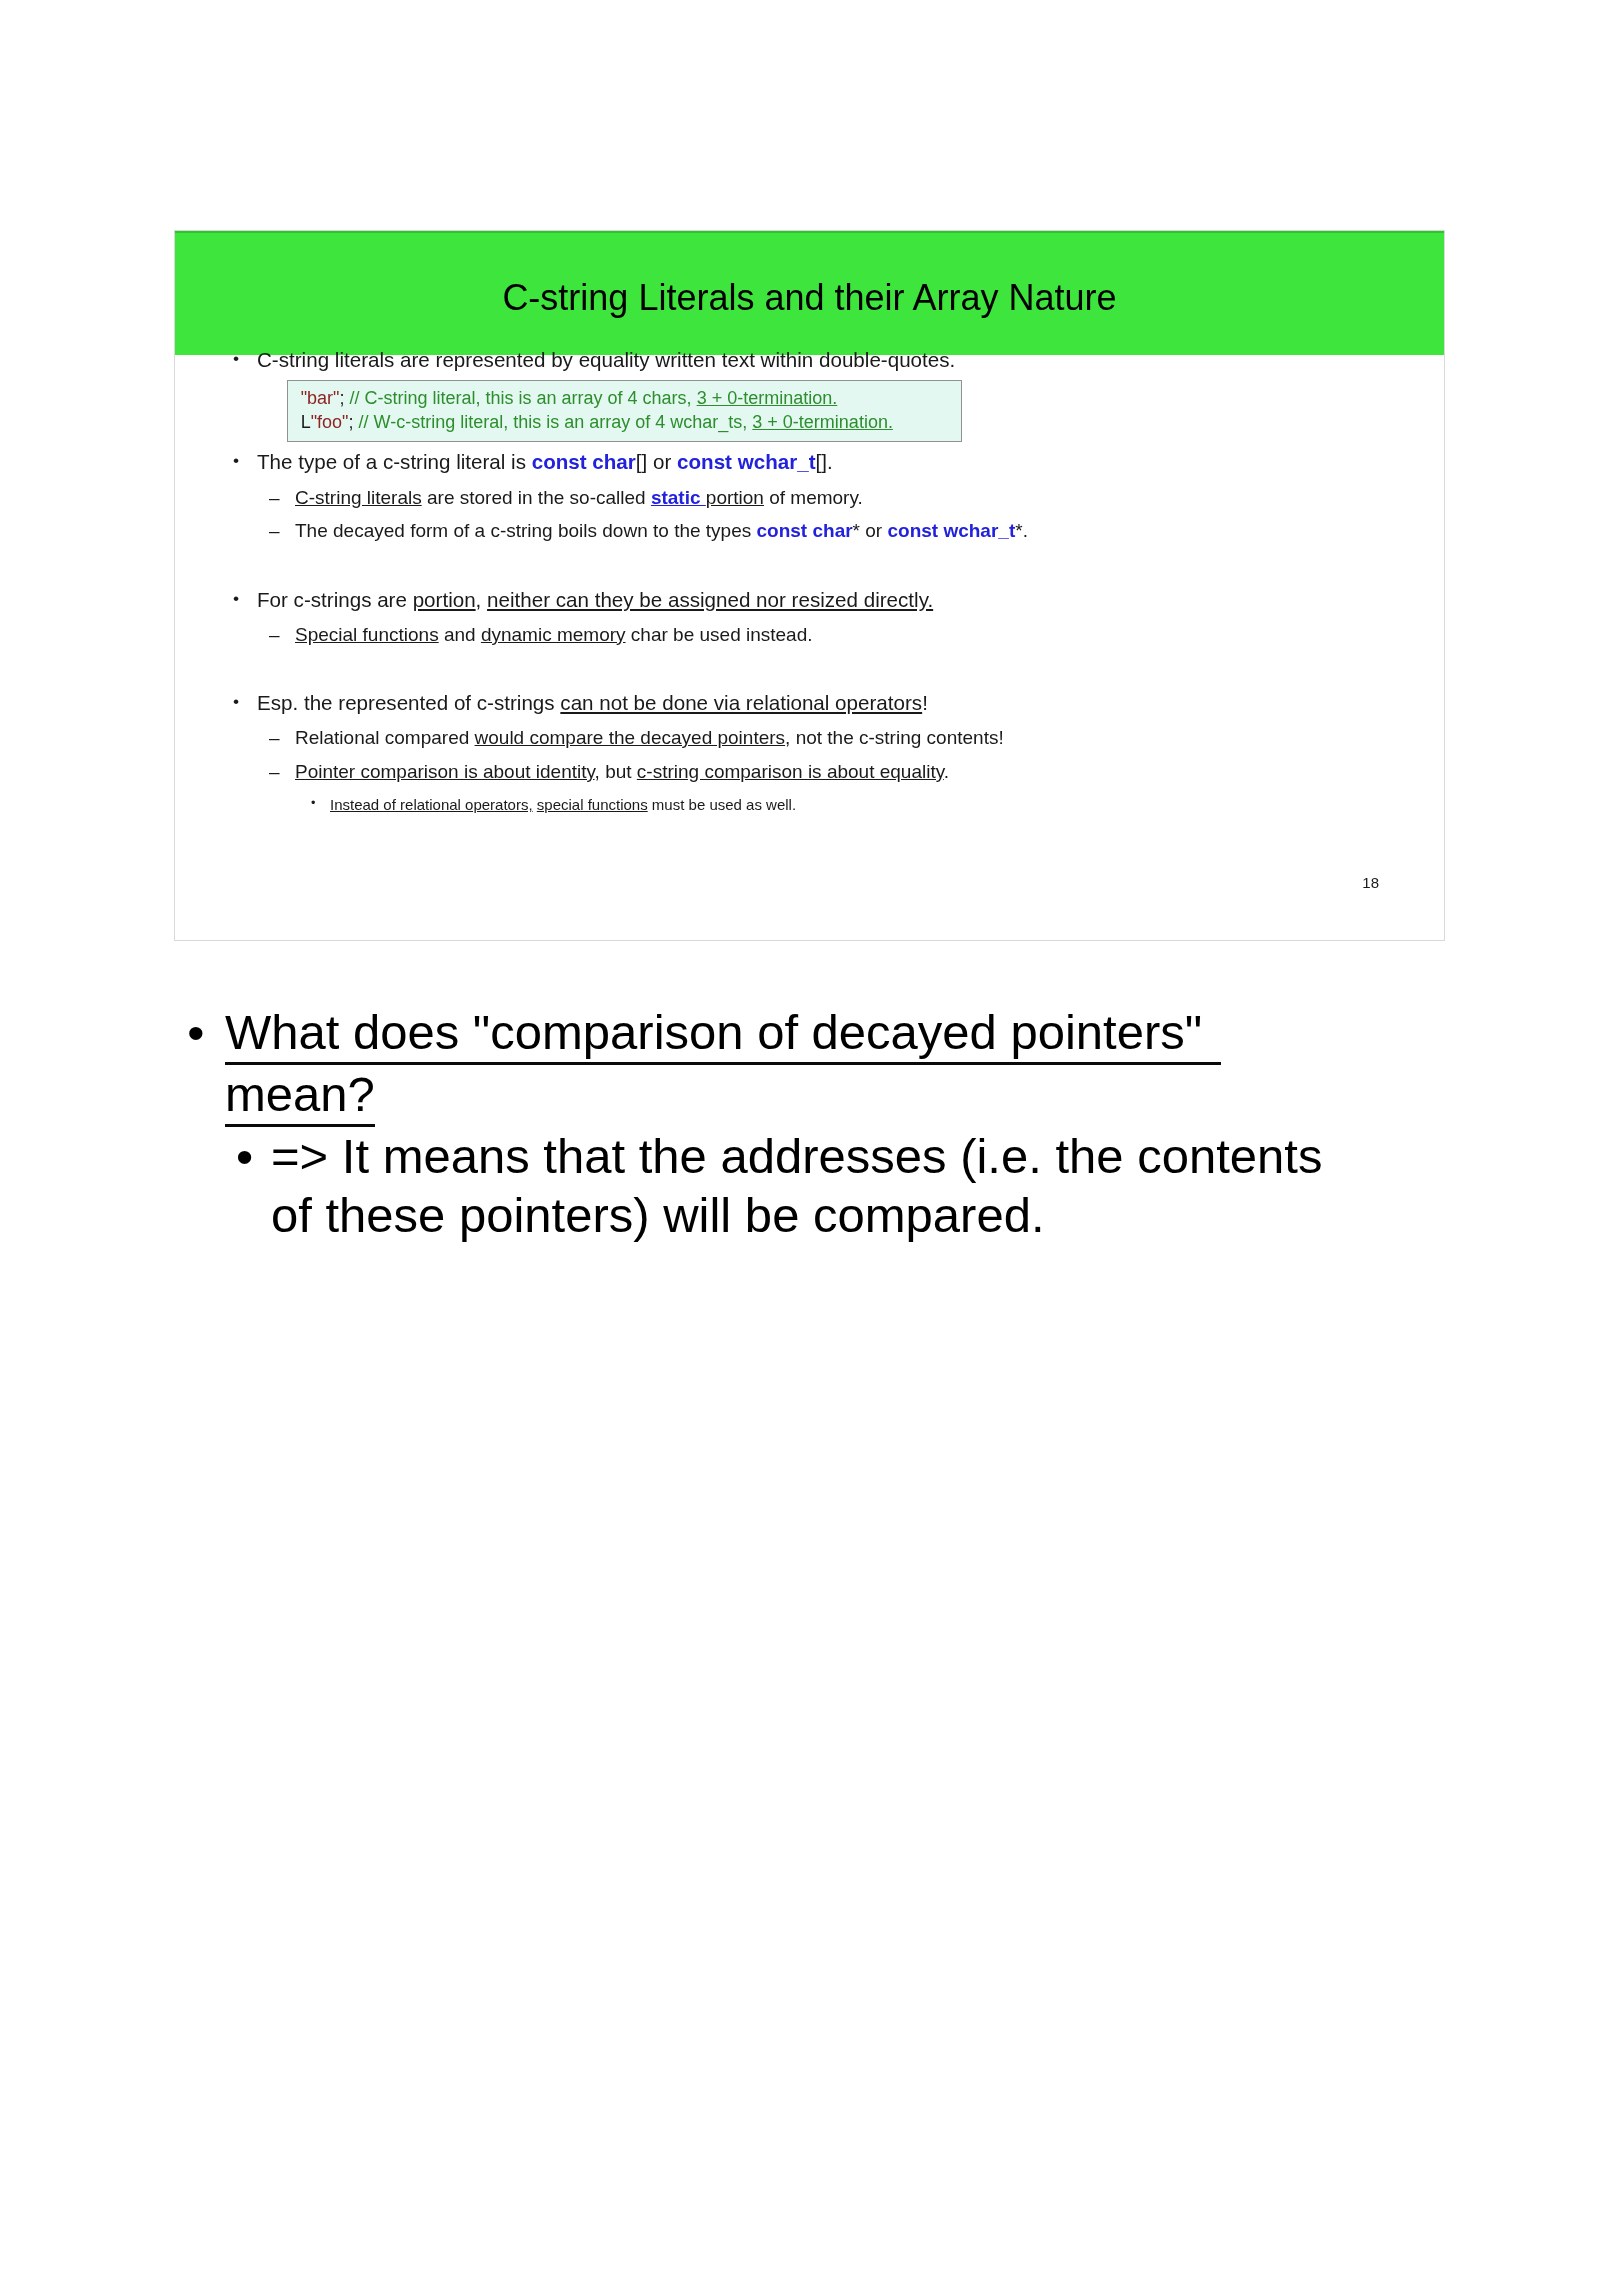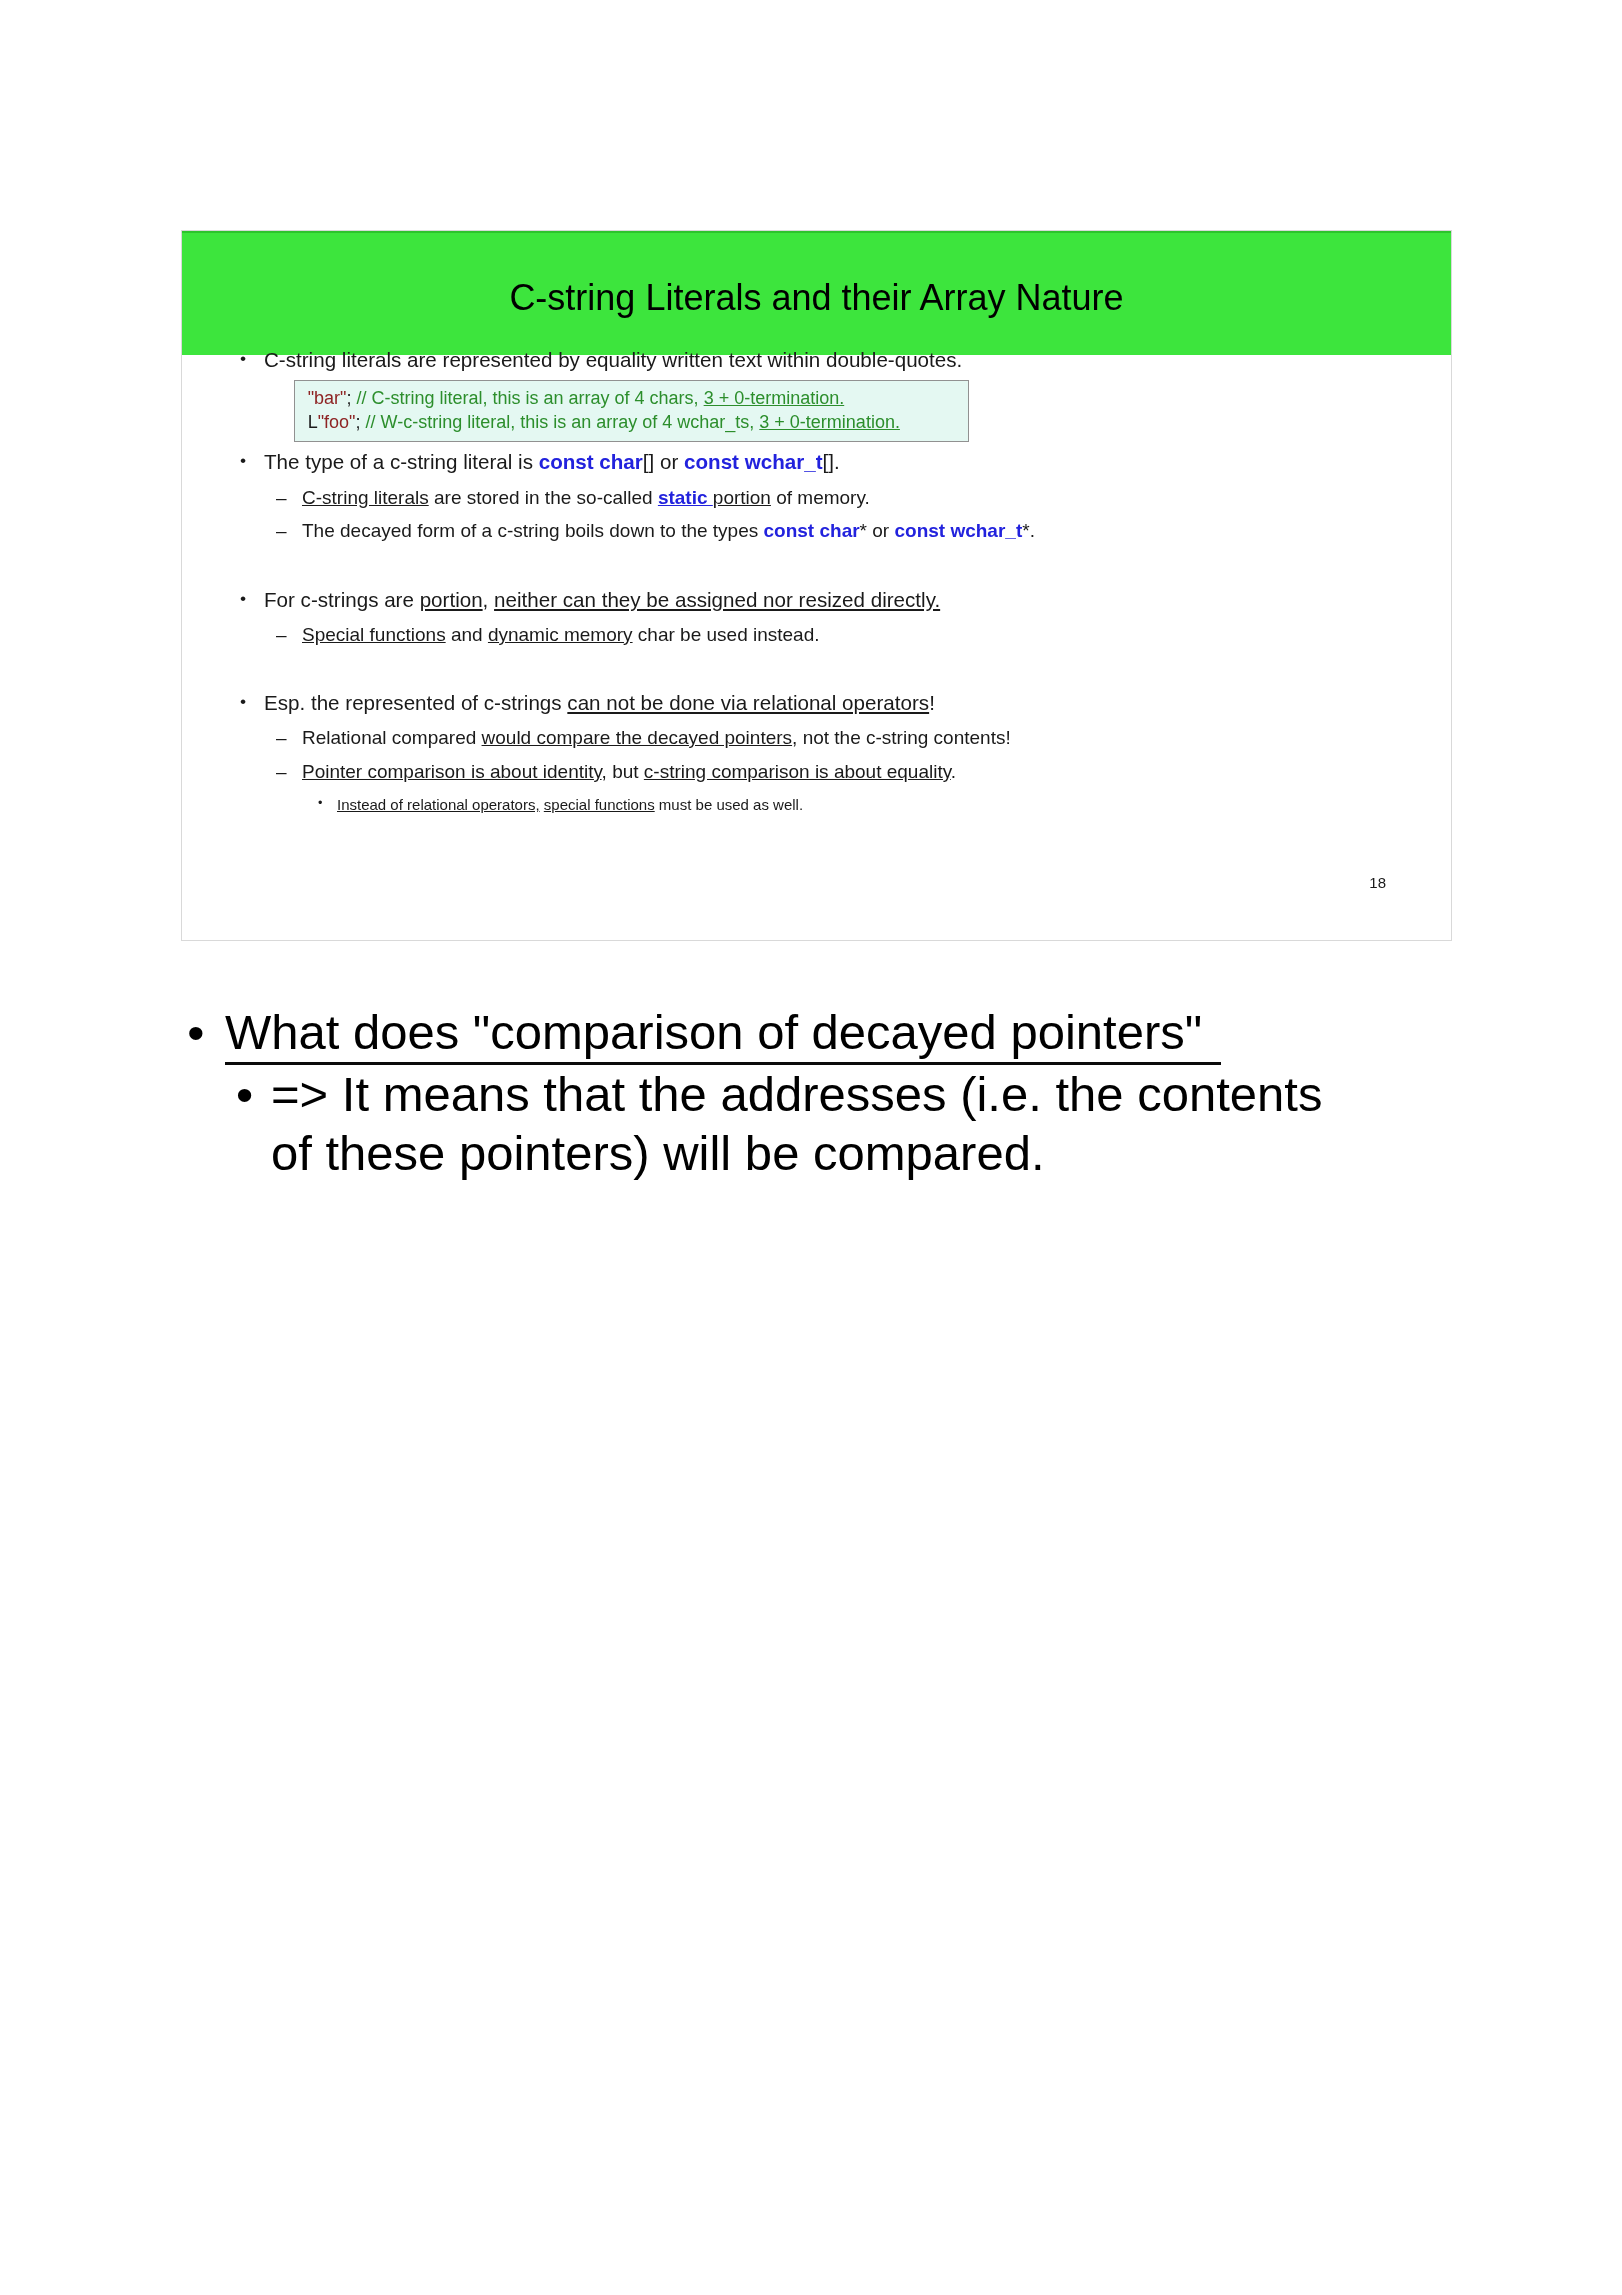--- a/index.html
+++ b/index.html
@@ -2,21 +2,21 @@
 <html style="--header_green: #3DE53D; --code_bg: #E4F8F2; --keyword_blue: #2222DD; --comment_green: #2C8E2C; --string_red: #8E2424;font-size:12.7px"><head>
 <meta charset="utf-8">
 <style>
   html,body{margin:0;padding:0;}
   body{
     width:1622px;height:2295px;position:relative;background:#ffffff;
     font-family:"Liberation Sans", sans-serif;color:#1a1a1a;overflow:hidden;
   }
   
   .slide{
-    position:absolute;left:181px;top:230px;width:1271px;height:711px;
+    position:absolute;left:174px;top:230px;width:1271px;height:711px;
     background:#fff;border:0.8px solid #d9d9d9;box-sizing:border-box;
   }
   .slide-header{
     position:absolute;left:0;top:0;width:100%;height:124px;
     background:var(--header_green);border-top:2.4px solid #2dc42d;box-sizing:border-box;
     display:flex;align-items:center;justify-content:center;
   }
   .slide-title{font-size:36px;color:#000;margin-top:8px;white-space:nowrap;}
   .row{position:absolute;white-space:nowrap;}
   .row .mk{position:absolute;top:0;}
@@ -113,20 +113,23 @@
   </div>
 
   <div class="pagenum">18</div>
 </div>
 
 <div class="notes">
   <div class="nline q">
     <span class="nmk q1">•</span>
     <span class="nu nu1">What does "comparison of decayed pointers"</span>
   </div>
+  <div class="nline q">
+    <span class="nu">mean?</span>
+  </div>
   <div class="nline a">
     <span class="nmk a1">•</span>
     <span>=&gt; It means that the addresses (i.e. the contents</span>
   </div>
   <div class="nline a">
     <span>of these pointers) will be compared.</span>
   </div>
 </div>
 
 

